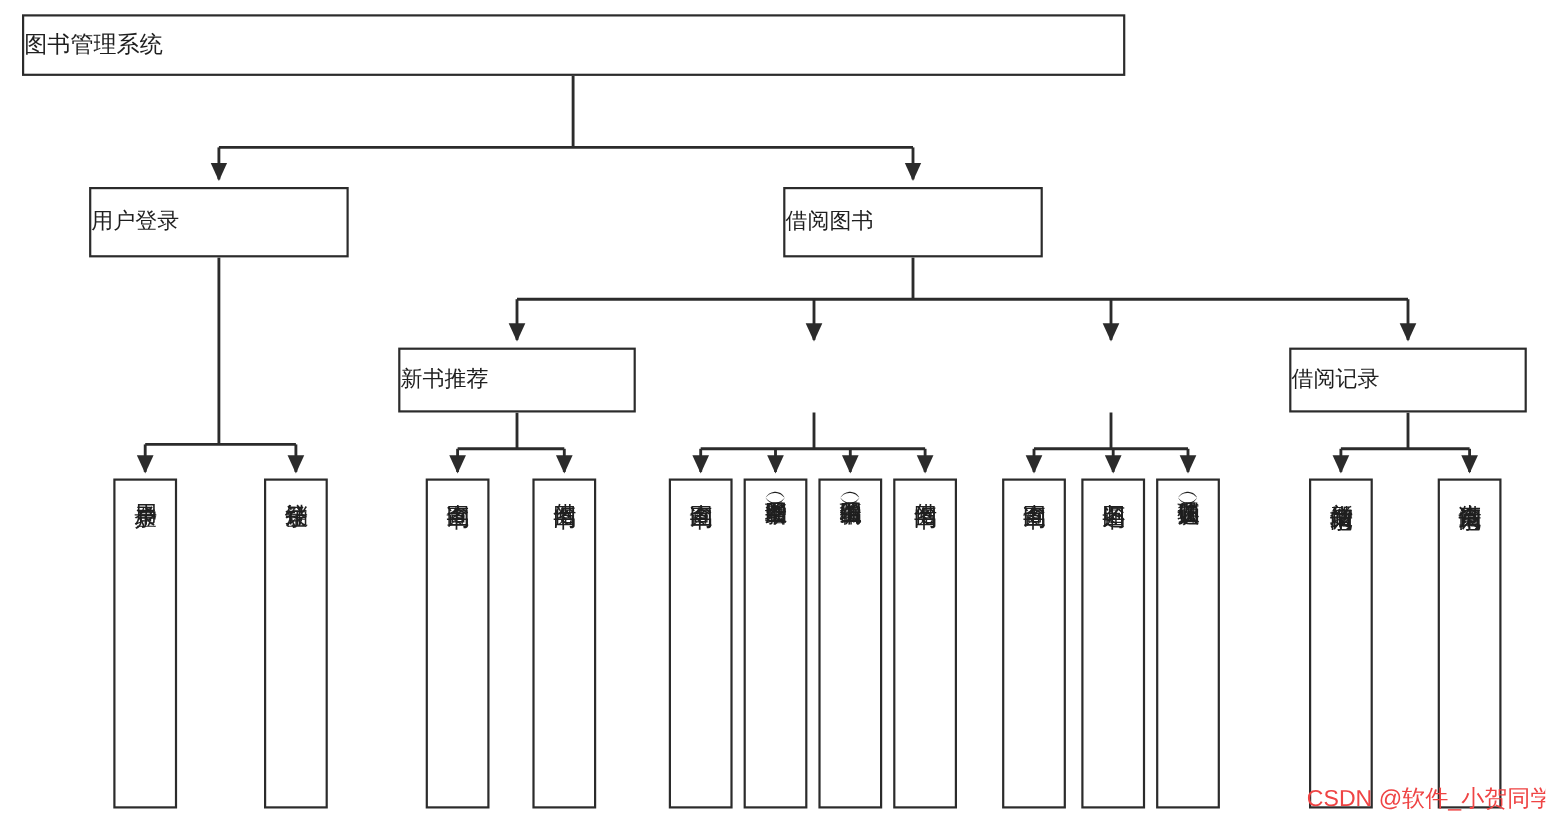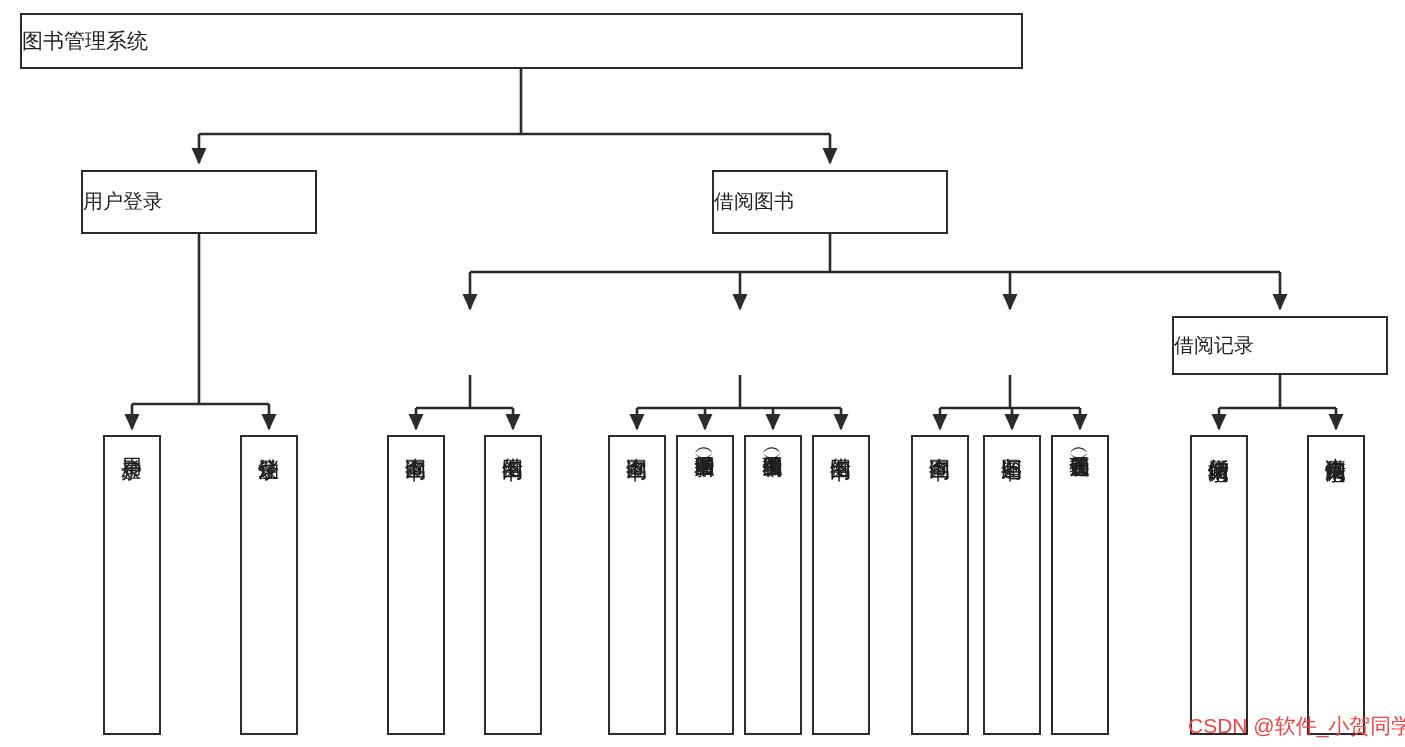--- a/index.html
+++ b/index.html
@@ -139,20 +139,23 @@
     <span class="node-label">图书管理系统</span>
   </div>
 
   <div class="node node-l2" style="left:81px; top:170px; width:236px; height:64px;">
     <span class="node-label">用户登录</span>
   </div>
   <div class="node node-l2" style="left:712px; top:170px; width:236px; height:64px;">
     <span class="node-label">借阅图书</span>
   </div>
 
+  <div class="node node-l3" style="left:362px; top:316px; width:216px; height:59px;">
+    <span class="node-label">新书推荐</span>
+  </div>
   <div class="node node-l3" style="left:1172px; top:316px; width:216px; height:59px;">
     <span class="node-label">借阅记录</span>
   </div>
 
   <div class="node node-leaf" style="left:103px; top:435px; width:58px; height:300px;">
     <span class="node-label">用户登录</span>
   </div>
   <div class="node node-leaf" style="left:240px; top:435px; width:58px; height:300px;">
     <span class="node-label">注销登录</span>
   </div>

